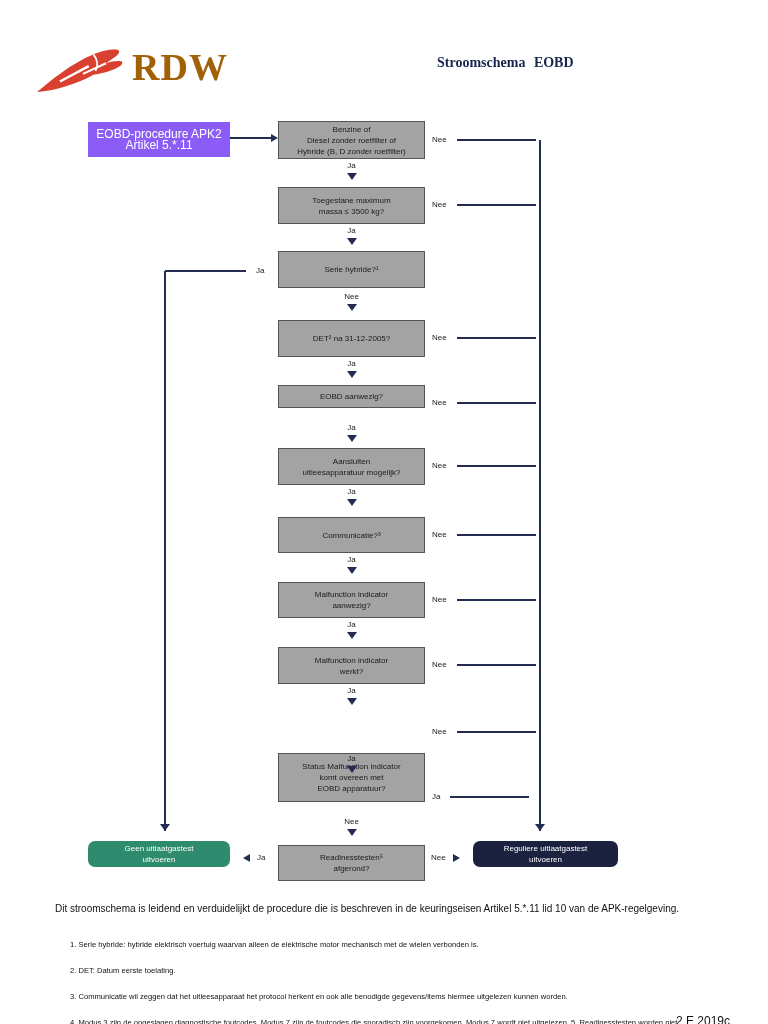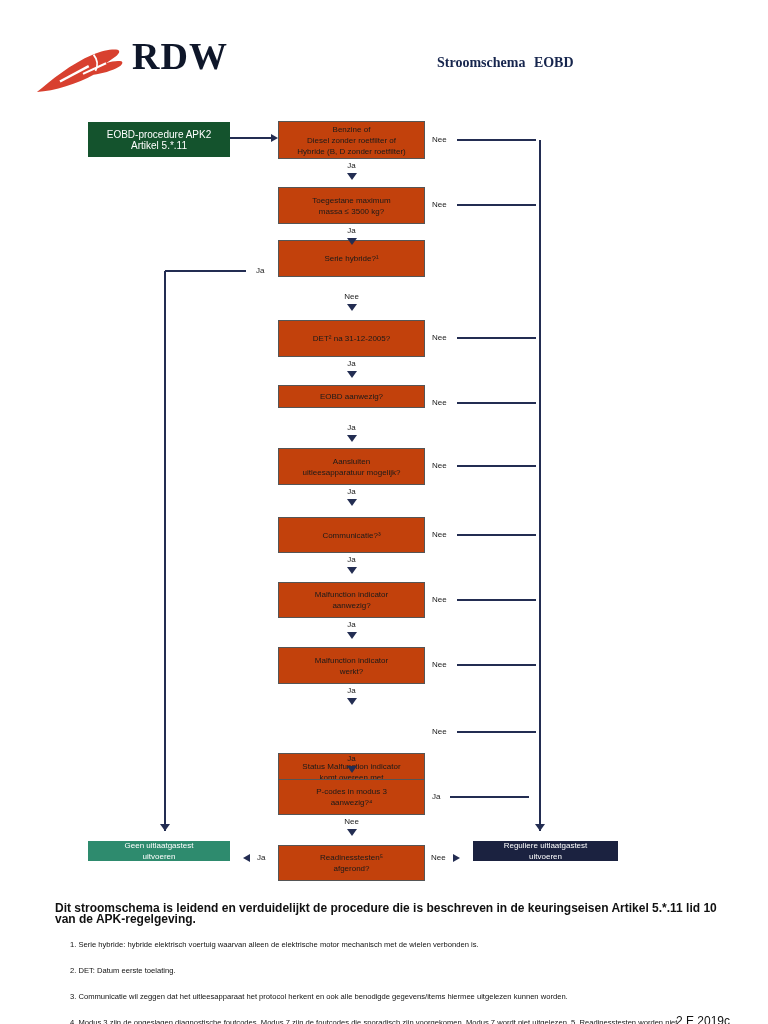--- a/index.html
+++ b/index.html
@@ -1,34 +1,34 @@
 <!DOCTYPE html>
 <html><head>
 <meta charset="utf-8">
 <style>
   html,body{margin:0;padding:0;background:#e8e8e8;}
   .page{position:relative;width:768px;height:1024px;background:#ffffff;margin:0 auto;
         font-family:"Liberation Sans","DejaVu Sans",sans-serif;overflow:hidden;}
 
   
   .logo{position:absolute;left:35px;top:42px;width:96px;height:56px;}
-  .logotype{position:absolute;left:132px;top:34px;font-family:"Liberation Serif","DejaVu Serif",serif;
-            font-size:38px;font-weight:bold;color:#0f172a;letter-spacing:1px;}
+  .logotype{position:absolute;left:132px;top:45px;font-family:"Liberation Serif","DejaVu Serif",serif;
+            font-size:38px;font-weight:bold;color:#a16207;letter-spacing:1px;}
   .doctitle{position:absolute;left:437px;top:55px;font-family:"Liberation Serif","DejaVu Serif",serif;
             font-size:14px;font-weight:bold;color:#16254d;word-spacing:5px;}
 
   
-  .fbox{position:absolute;left:278px;width:147px;border:1px solid #555;background:#c2410c;
+  .fbox{position:absolute;left:278px;width:147px;border:1px solid #555;background:#a3a3a3;
         display:flex;align-items:center;justify-content:center;text-align:center;
         font-size:8px;line-height:11px;color:#1a1a1a;white-space:pre-line;box-sizing:border-box;}
-  .startbox{position:absolute;left:88px;top:122px;width:142px;height:35px;background:#14532d;color:#fff;
+  .startbox{position:absolute;left:88px;top:122px;width:142px;height:35px;background:#8b5cf6;color:#fff;
         display:flex;align-items:center;justify-content:center;text-align:center;
-        font-size:10px;line-height:11px;white-space:pre-line;}
-  .endbox{position:absolute;top:841px;height:20px;color:#fff;display:flex;align-items:center;
-        justify-content:center;text-align:center;font-size:8px;line-height:11px;white-space:pre-line;}
+        font-size:12px;line-height:11px;white-space:pre-line;}
+  .endbox{position:absolute;top:841px;height:26px;color:#fff;display:flex;align-items:center;
+        justify-content:center;text-align:center;font-size:8px;line-height:11px;white-space:pre-line;border-radius:7px;}
   .endbox.green{left:88px;width:142px;background:#2e8b6e;}
   .endbox.navy{left:473px;width:145px;background:#1b2240;}
 
   
   .vconn{position:absolute;left:329px;width:45px;display:flex;flex-direction:column;
          align-items:center;gap:2px;}
   .clabel{font-size:8px;color:#1a1a1a;line-height:10px;}
   .tri-down{width:0;height:0;border-left:5px solid transparent;border-right:5px solid transparent;
             border-top:7px solid #232d52;}
   .tri-right{width:0;height:0;border-top:4px solid transparent;border-bottom:4px solid transparent;
@@ -44,21 +44,21 @@
   .arrowpos{position:absolute;}
   .startconn{position:absolute;left:230px;top:134px;display:flex;align-items:center;}
   .bconn{position:absolute;top:853px;display:flex;align-items:center;gap:7px;}
 
   
   .note{position:absolute;left:557px;top:118px;width:194px;font-size:8.5px;line-height:12px;color:#1a1a1a;}
   .note .nt{font-weight:bold;margin-bottom:11px;}
   .note p{margin:0 0 11px 0;}
 
   
-  .footer-bold{position:absolute;left:55px;top:903px;width:665px;font-size:12px;font-weight:bold;
+  .footer-bold{position:absolute;left:55px;top:903px;width:665px;font-size:10px;font-weight:normal;
                color:#111;line-height:11px;}
   .footnotes{position:absolute;left:55px;top:924px;width:662px;font-size:7.6px;color:#111;line-height:11px;}
   .footnotes div{margin:15px;}
   .doccode{position:absolute;right:38px;top:968px;font-size:12px;color:#111;margin-top:46px;}
 </style>
 </head>
 <body>
 
 <div class="page">
 
@@ -76,35 +76,33 @@
   <div class="startconn">
     <span class="hline" style="width:41px"></span>
     <span class="tri-right"></span>
   </div>
 
   <div class="fbox" style="top:121px;height:38px">Benzine of
 Diesel zonder roetfilter of
 Hybride (B, D zonder roetfilter)</div>
   <div class="fbox" style="top:187px;height:37px">Toegestane maximum
 massa ≤ 3500 kg?</div>
-  <div class="fbox" style="top:240px;height:37px">Serie hybride?¹</div>
+  <div class="fbox" style="top:251px;height:37px">Serie hybride?¹</div>
   <div class="fbox" style="top:320px;height:37px">DET² na 31-12-2005?</div>
   <div class="fbox" style="top:385px;height:23px">EOBD aanwezig?</div>
   <div class="fbox" style="top:448px;height:37px">Aansluiten
 uitleesapparatuur mogelijk?</div>
   <div class="fbox" style="top:517px;height:36px">Communicatie?³</div>
   <div class="fbox" style="top:582px;height:36px">Malfunction indicator
 aanwezig?</div>
   <div class="fbox" style="top:647px;height:37px">Malfunction indicator
 werkt?</div>
   <div class="fbox" style="top:753px;height:49px">Status Malfunction indicator
 komt overeen met
 EOBD apparatuur?</div>
-  <div class="fbox" style="top:779px;height:36px">P-codes in modus 3
-aanwezig?⁴</div>
   <div class="fbox" style="top:845px;height:36px">Readinesstesten⁵
 afgerond?</div>
 
   <div class="vconn" style="top:161px">
       <span class="clabel">Ja</span>
       <span class="tri-down"></span>
     </div>
   <div class="vconn" style="top:226px">
       <span class="clabel">Ja</span>
       <span class="tri-down"></span>

